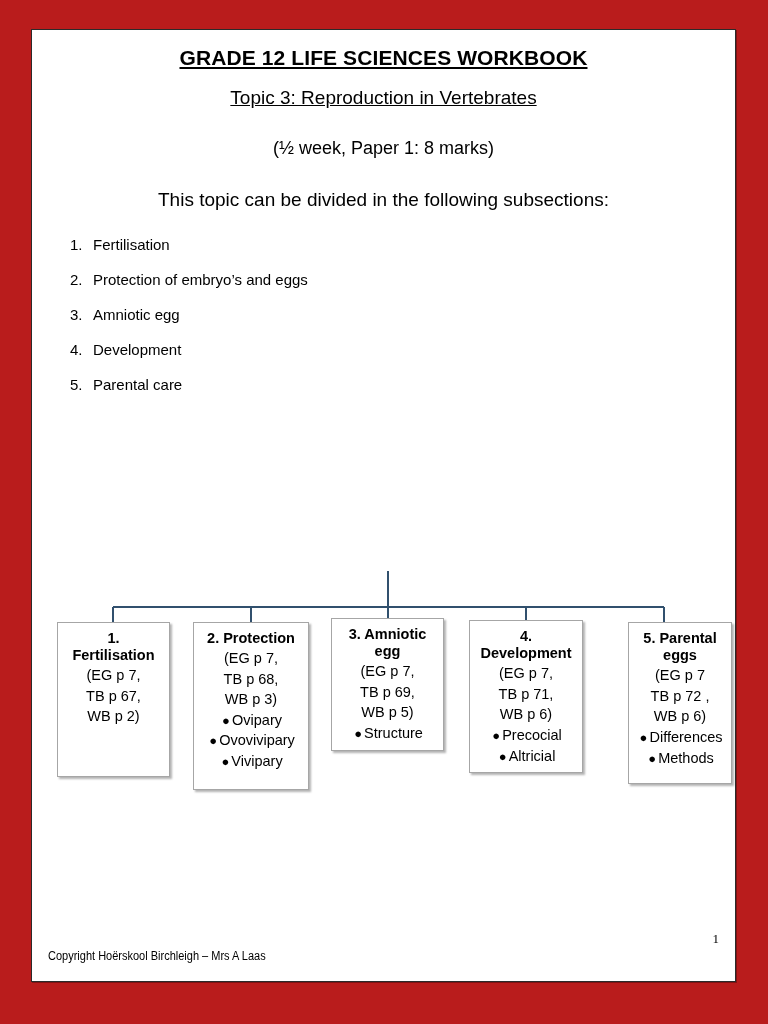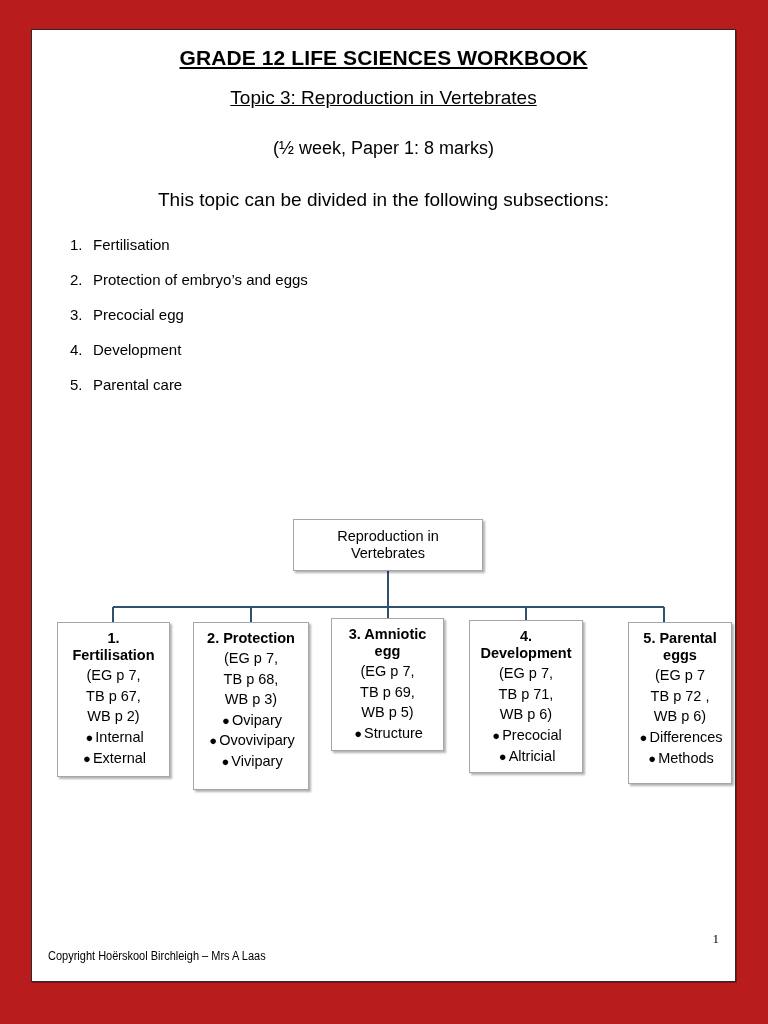--- a/index.html
+++ b/index.html
@@ -184,21 +184,21 @@
   <div class="content">
 
     <h1 class="doc-title">GRADE 12 LIFE SCIENCES WORKBOOK</h1>
     <h2 class="doc-subtitle">Topic 3: Reproduction in Vertebrates</h2>
     <p class="doc-meta">(½ week, Paper 1: 8 marks)</p>
     <p class="doc-intro">This topic can be divided in the following subsections:</p>
 
     <ol class="topic-list">
       <li><span class="num">1.</span><span>Fertilisation</span></li>
       <li><span class="num">2.</span><span>Protection of embryo’s and eggs</span></li>
-      <li><span class="num">3.</span><span>Precocial egg</span></li>
+      <li><span class="num">3.</span><span>Amniotic egg</span></li>
       <li><span class="num">4.</span><span>Development</span></li>
       <li><span class="num">5.</span><span>Parental care</span></li>
     </ol>
 
     <div id="diagram">
 
       <svg id="connectors" width="703" height="951">
         <g id="connector-group" stroke="#31506d" stroke-width="2.2" fill="none" shape-rendering="crispEdges">
 
           <line x1="356" y1="541" x2="356" y2="577"></line>
@@ -206,41 +206,31 @@
           <line x1="81" y1="577" x2="632" y2="577"></line>
 
           <line x1="81" y1="577" x2="81" y2="592"></line>
           <line x1="219" y1="577" x2="219" y2="592"></line>
           <line x1="356" y1="577" x2="356" y2="592"></line>
           <line x1="494" y1="577" x2="494" y2="592"></line>
           <line x1="632" y1="577" x2="632" y2="592"></line>
         </g>
       </svg>
 
-      <div class="node node-root" style="left: 261px; top: 489px; width: 190px; height: 52px; border-color: rgb(166, 166, 166);">
-        <div>
-          <span>Reproduction in</span><br>
-          <span>Vertebrates</span>
-        </div>
-      </div>
 
       <div class="node node-leaf" style="left: 25px; top: 592px; width: 113px; height: 155px; border-color: rgb(166, 166, 166);">
         <div class="leaf-title">
           <span>1.</span><br>
           <span>Fertilisation</span>
         </div>
         <div class="leaf-refs">
           <span>(EG p 7,</span><br>
           <span>TB p 67,</span><br>
           <span>WB p 2)</span>
         </div>
-        <ul class="leaf-bullets">
-          <li><span class="bul">●</span><span>Internal</span></li>
-          <li><span class="bul">●</span><span>External</span></li>
-        </ul>
       </div>
 
       <div class="node node-leaf" style="left: 161px; top: 592px; width: 116px; height: 168px; border-color: rgb(166, 166, 166);">
         <div class="leaf-title">
           <span>2. Protection</span>
         </div>
         <div class="leaf-refs">
           <span>(EG p 7,</span><br>
           <span>TB p 68,</span><br>
           <span>WB p 3)</span>

